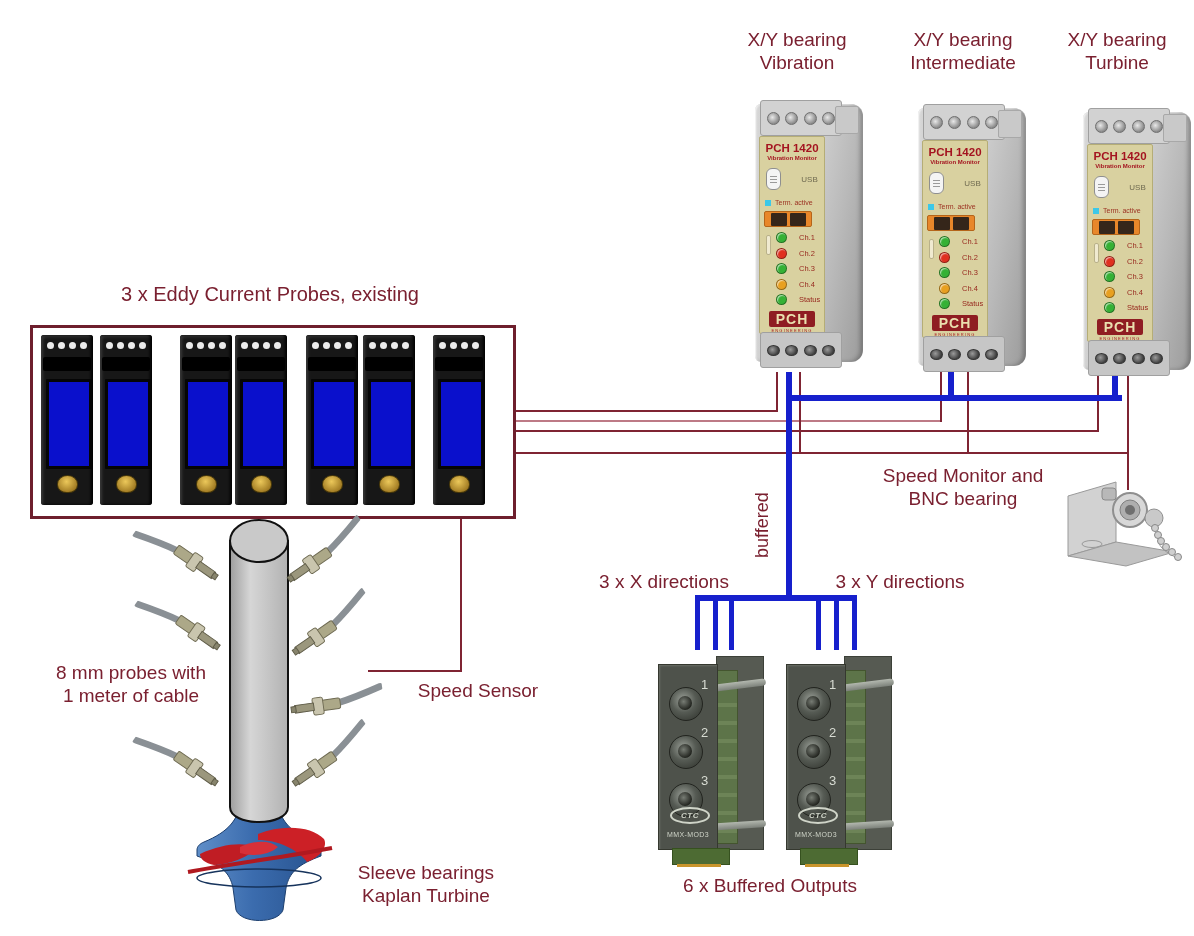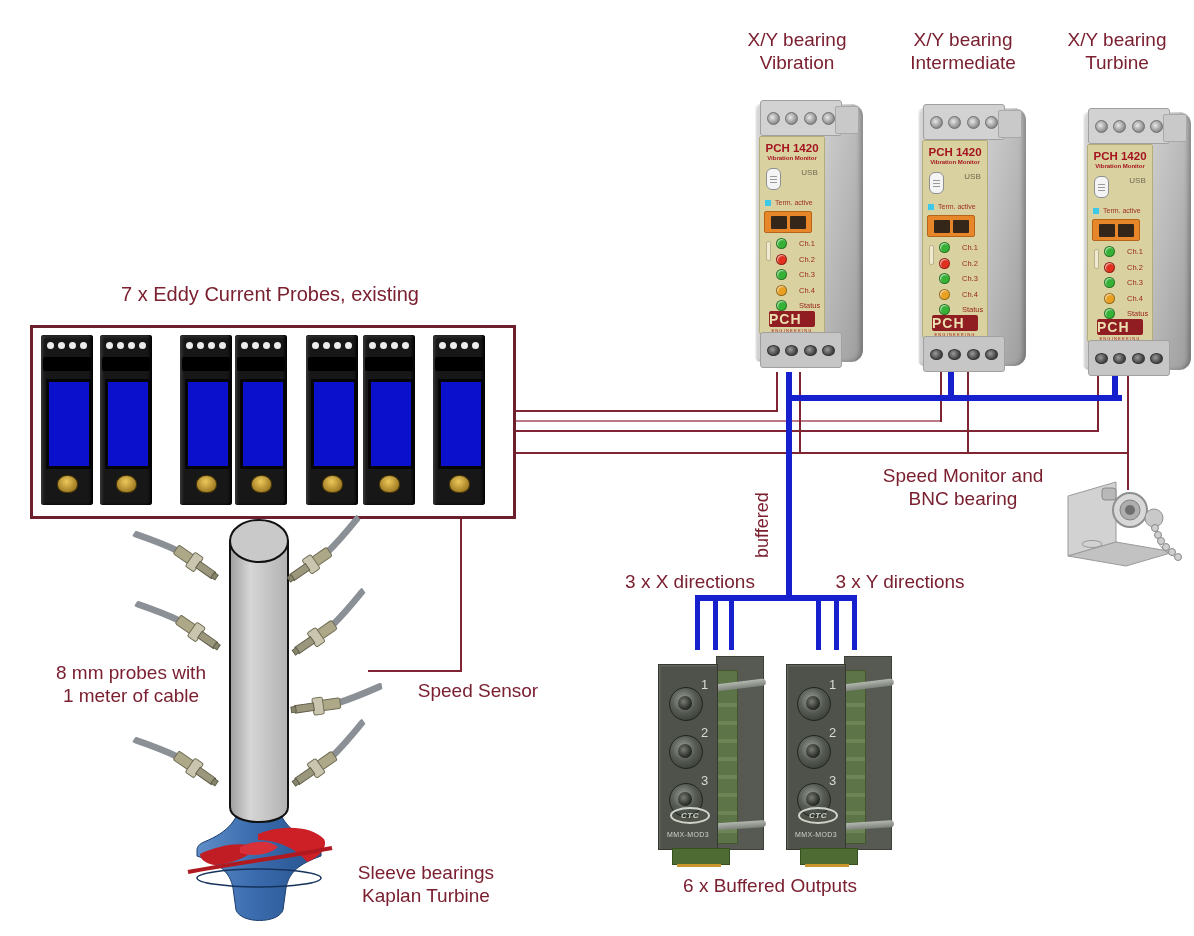--- a/index.html
+++ b/index.html
@@ -23,38 +23,38 @@
       border-radius:3px;display:flex;align-items:center;justify-content:space-around;padding:0 3px;}
   .pch .term.top{top:0;}
   .pch .term.bot{top:232px;background:#c6c6c6;}
   .pch .term .scr{width:11px;height:11px;border-radius:50%;background:radial-gradient(circle at 40% 40%,#e8e8e8,#8a8a8a 70%);border:1px solid #6f6f6f;}
   .pch .term.bot .scr{background:radial-gradient(circle at 40% 40%,#9a9a9a,#3f3f3f 70%);border-color:#333;height:9px;}
   .pch .step{position:absolute;left:80px;top:6px;width:22px;height:26px;background:#c9c9c9;border:1px solid #a8a8a8;border-radius:2px;}
   .pch .face{position:absolute;left:4px;top:36px;width:64px;height:196px;background:#d9d1a0;
       border:1px solid #b5ad76;border-radius:2px;display:flex;flex-direction:column;align-items:center;}
   .pch .t1{font-size:11.5px;font-weight:bold;color:#a41420;margin-top:5px;white-space:nowrap;}
   .pch .t2{font-size:6px;font-weight:bold;color:#a41420;margin-top:1px;white-space:nowrap;}
-  .pch .usbrow{display:flex;align-items:flex-start;gap:20px;margin-top:7px;}
+  .pch .usbrow{display:flex;align-items:center;gap:20px;margin-top:7px;}
   .pch .usbport{width:13px;height:20px;background:#f4f4f4;border:1px solid #8f8f8f;border-radius:6px;
       display:flex;flex-direction:column;justify-content:center;gap:2px;align-items:center;}
   .pch .usbport i{display:block;width:7px;height:1px;background:#9a9a9a;}
   .pch .usbtxt{font-size:8px;color:#6f6a50;}
   .pch .termrow{display:flex;align-items:center;gap:4px;margin-top:9px;align-self:flex-start;margin-left:5px;}
   .pch .cy{width:6px;height:6px;background:#3cc8e8;}
   .pch .termtxt{font-size:7px;color:#9c3222;}
   .pch .orange{margin-top:5px;width:46px;height:32px;background:#e8872a;border:1px solid #b5651a;border-radius:2px;
       display:flex;align-items:center;justify-content:center;gap:3px;align-self:flex-start;margin-left:4px;}
   .pch .orange i{display:block;width:16px;height:13px;background:#35261a;border-radius:1px;}
   .pch .chs{margin-top:5px;display:flex;flex-direction:column;gap:4.5px;align-self:flex-start;margin-left:16px;position:relative;}
   .pch .chrow{display:flex;align-items:center;gap:4px;}
   .pch .led{width:9px;height:9px;border-radius:50%;border:1px solid rgba(0,0,0,.35);box-shadow:inset 1px 1px 1px rgba(255,255,255,.6);}
   .pch .chtxt{font-size:7.5px;color:#97281e;margin-left:8px;}
   .pch .slot{position:absolute;left:-10px;top:3px;width:3px;height:18px;background:#f0ead0;border:1px solid #b9b18a;border-radius:2px;}
-  .pch .logo{width:46px;height:24px;background:#8f1d22;border-radius:2px;
-      display:flex;align-items:center;}
+  .pch .logo{margin-top:6px;width:46px;height:24px;background:#8f1d22;border-radius:2px;
+      display:flex;align-items:center;justify-content:center;}
   .pch .logo span{color:#ead fae;color:#eadfae;font-weight:bold;font-size:14px;letter-spacing:1px;}
   .pch .eng{font-size:4px;color:#a41420;letter-spacing:1.2px;margin-top:1px;}
 
   
   .rackbox{position:absolute;left:30px;top:325px;width:480px;height:188px;border:3px solid #6e1f2d;background:#fff;}
   .rack{position:absolute;top:335px;width:52px;height:170px;background:#171717;border-radius:3px;
       box-shadow:inset -2px 0 3px #000, inset 2px 2px 3px #3a3a3a;}
   .rack .dots{position:absolute;top:7px;left:0;width:100%;display:flex;justify-content:center;gap:4px;}
   .rack .dots i{width:7px;height:7px;border-radius:50%;background:#ececec;}
   .rack .strip{position:absolute;top:22px;left:2px;right:2px;height:14px;background:#000;border-radius:2px;}
@@ -313,21 +313,21 @@
       <div class="eng">ENGINEERING</div>
     </div>
     <div class="term bot">
         <i class="scr"></i>
         <i class="scr"></i>
         <i class="scr"></i>
         <i class="scr"></i>
       </div>
   </div>
 
-  <div class="abs lbl big" style="left:30px;top:283px;width:480px;">7 x Eddy Current Probes, existing</div>
+  <div class="abs lbl big" style="left:30px;top:283px;width:480px;">3 x Eddy Current Probes, existing</div>
   <div class="rackbox"></div>
   <div class="rack" style="left:41px;">
       <div class="dots">
         <i></i>
         <i></i>
         <i></i>
         <i></i>
       </div>
       <div class="strip"></div>
       <div class="screen"></div>
@@ -512,21 +512,21 @@
         <div class="pnum" style="top:60px;">2</div>
       <div class="port" style="top:118px;"></div>
         <div class="pnum" style="top:108px;">3</div>
       <div class="ctc">CTC</div>
       <div class="model">MMX-MOD3</div>
     </div>
     <div class="gterm"></div>
   </div>
 
   <div class="abs vtext" style="left:752px;top:458px;height:100px;">buffered</div>
-  <div class="abs lbl" style="left:600px;top:570px;width:180px;">3 x X directions</div>
+  <div class="abs lbl" style="left:574px;top:570px;width:180px;">3 x X directions</div>
   <div class="abs lbl" style="left:810px;top:570px;width:180px;">3 x Y directions</div>
   <div class="abs lbl" style="left:848px;top:464px;width:230px;">
     <div>Speed Monitor and</div>
     <div>BNC bearing</div>
   </div>
   <div class="abs lbl" style="left:398px;top:679px;width:160px;">Speed Sensor</div>
   <div class="abs lbl" style="left:28px;top:661px;width:206px;">
     <div>8 mm probes with</div>
     <div>1 meter of cable</div>
   </div>

